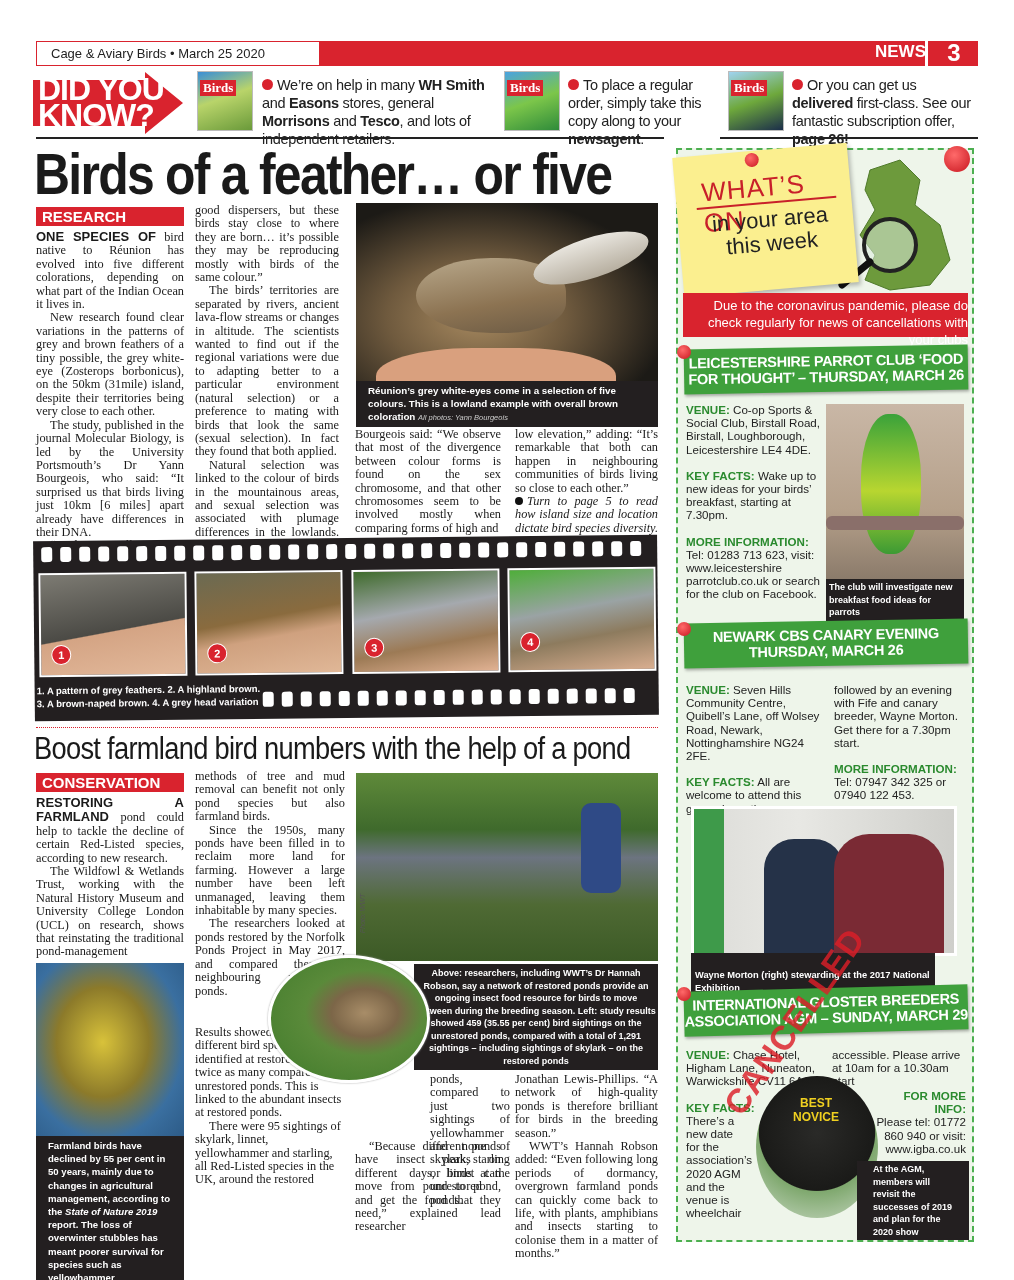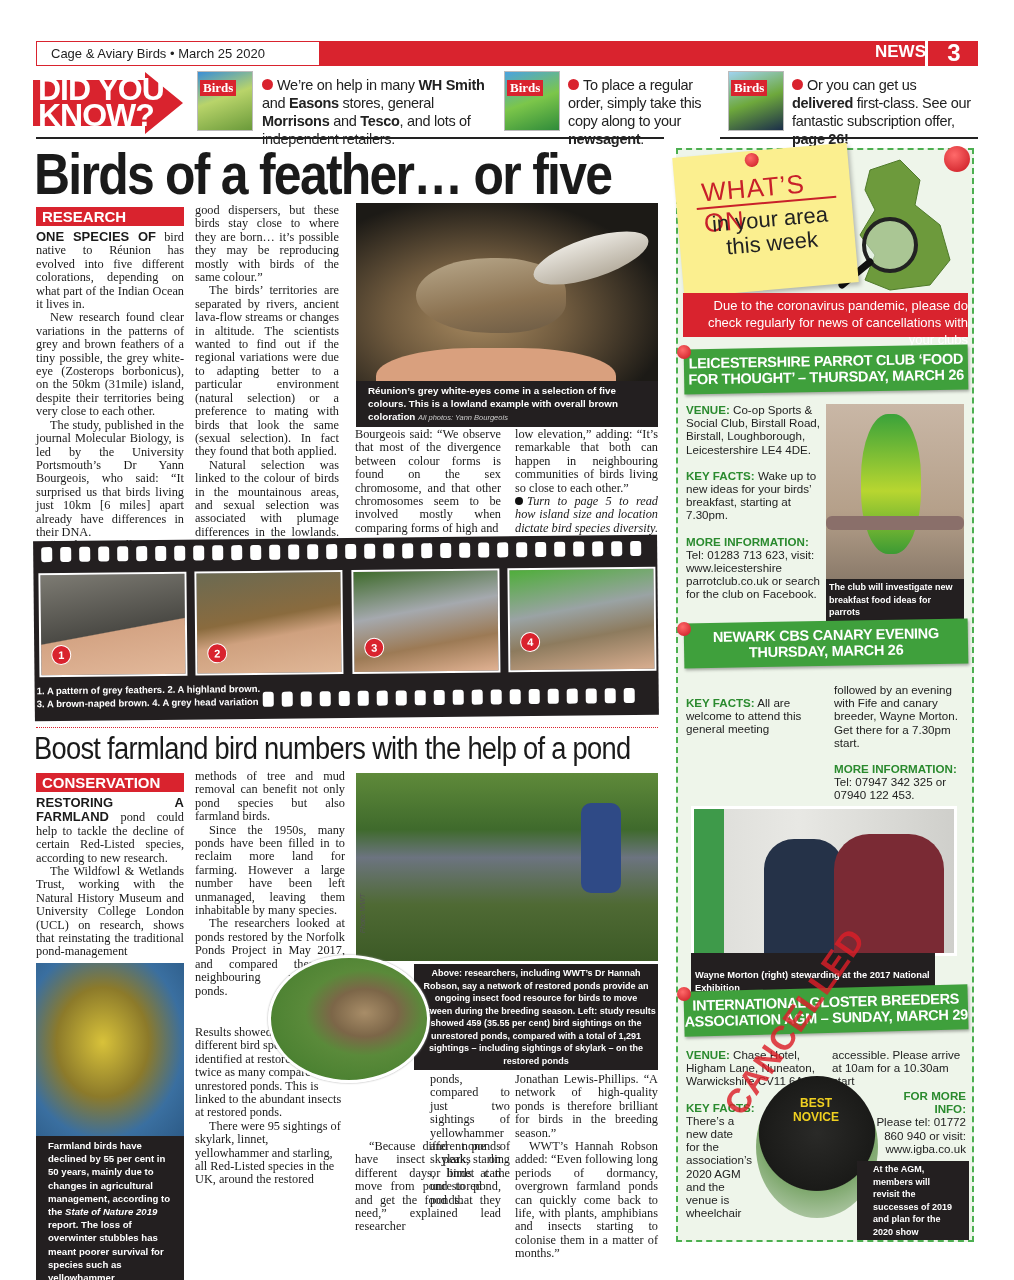--- a/index.html
+++ b/index.html
@@ -269,20 +269,21 @@
 </div>
 <div class="abs photo" style="left:826px;top:404px;width:138px;height:177px;background:linear-gradient(180deg,#c9b7a6 0%,#b5a08a 60%,#8a7a6a 100%)">
   <div class="abs" style="left:35px;top:10px;width:60px;height:140px;border-radius:45%;background:linear-gradient(180deg,#3aa23a,#b8d630 55%,#3c9a34)"></div>
   <div class="abs" style="left:0;top:112px;width:138px;height:14px;background:#8a6f6a;border-radius:6px"></div>
 </div>
 <div class="abs caption-dark" style="left:826px;top:579px;width:138px;font-size:9px;line-height:12.5px;padding:2px 3px">The club will investigate new breakfast food ideas for parrots</div>
 
 <div class="abs greenbar" style="left:684px;top:621px;width:284px;height:45px;padding-top:6px;transform:rotate(-1deg)">NEWARK CBS CANARY EVENING THURSDAY, MARCH 26</div>
 <div class="abs pin" style="left:677px;top:622px"></div>
 <div class="abs info" style="left:686px;top:683px;width:140px">
+  <div><span class="lbl">VENUE:</span><span> Seven Hills Community Centre, Quibell’s Lane, off Wolsey Road, Newark, Nottinghamshire NG24 2FE.</span></div>
   <div style="margin-top:13px"><span class="lbl">KEY FACTS:</span><span> All are welcome to attend this general meeting</span></div>
 </div>
 <div class="abs info" style="left:834px;top:683px;width:136px">
   <div>followed by an evening with Fife and canary breeder, Wayne Morton. Get there for a 7.30pm start.</div>
   <div style="margin-top:13px" class="lbl">MORE INFORMATION:</div>
   <div>Tel: 07947 342 325 or 07940 122 453.</div>
 </div>
 <div class="abs photo" style="left:691px;top:806px;width:266px;height:150px;background:linear-gradient(90deg,#dcdcd8 0%,#e8e8e4 40%,#cfcfcb 100%);border:3px solid #fff">
   <div class="abs" style="left:70px;top:30px;width:80px;height:120px;background:#253248;border-radius:30px 30px 0 0"></div>
   <div class="abs" style="left:140px;top:25px;width:110px;height:125px;background:#7a2a34;border-radius:35px 35px 0 0"></div>

